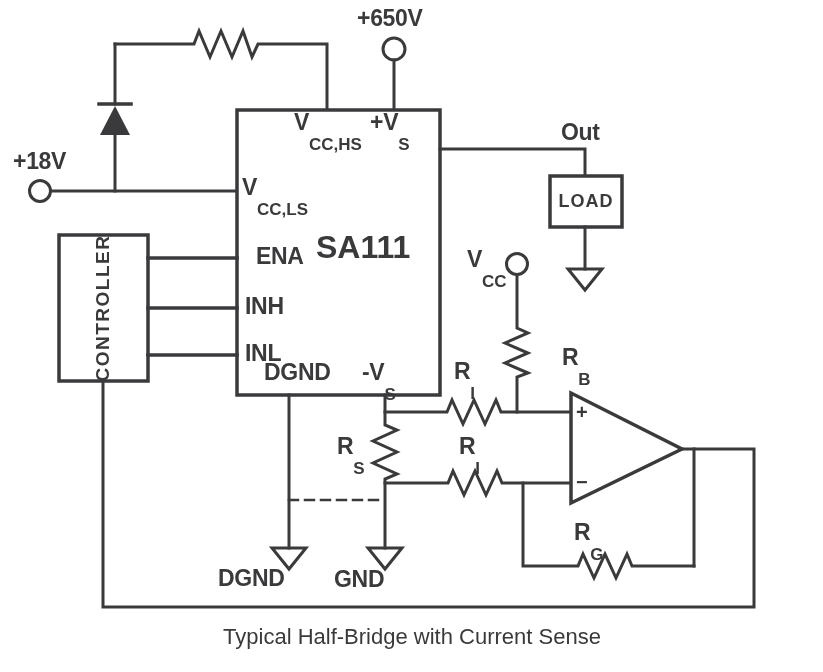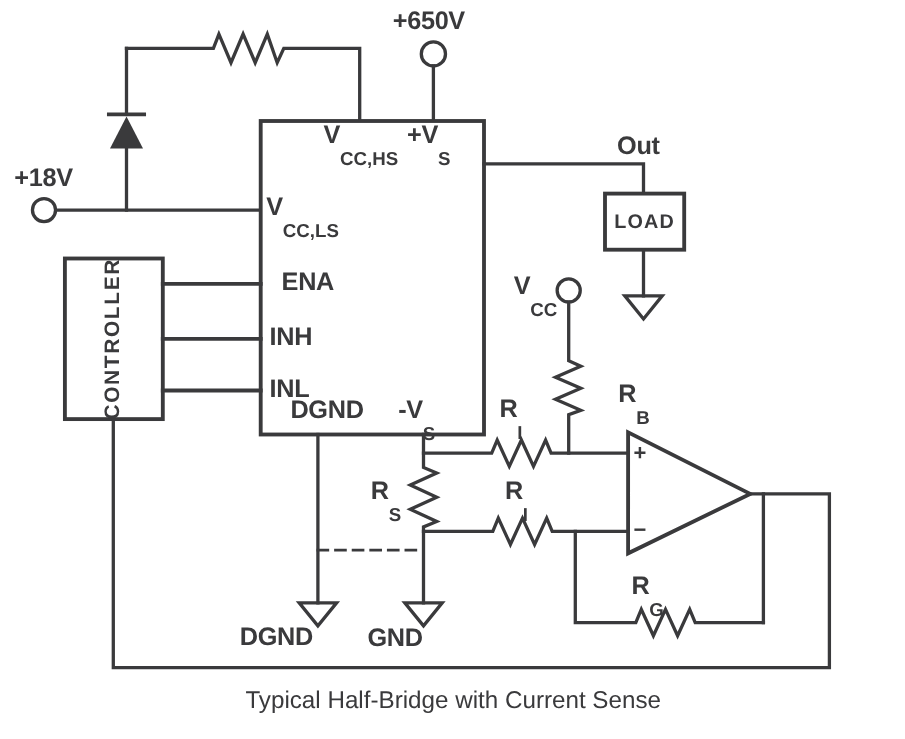--- a/index.html
+++ b/index.html
@@ -111,20 +111,21 @@
   </div>
 
   <div class="lbl" style="left:370px;top:111px;">
     <span>+V</span><span class="sub">S</span>
   </div>
 
   <div class="lbl" style="left:242px;top:176px;">
     <span>V</span><span class="sub">CC,LS</span>
   </div>
 
+  <div class="lbl xl" style="left:316px;top:231px;">SA111</div>
 
   <div class="lbl" style="left:256px;top:245px;">ENA</div>
 
   <div class="lbl" style="left:245px;top:295px;">INH</div>
 
   <div class="lbl" style="left:245px;top:342px;">INL</div>
 
   <div class="lbl" style="left:264px;top:361px;">DGND</div>
 
   <div class="lbl" style="left:362px;top:361px;">

